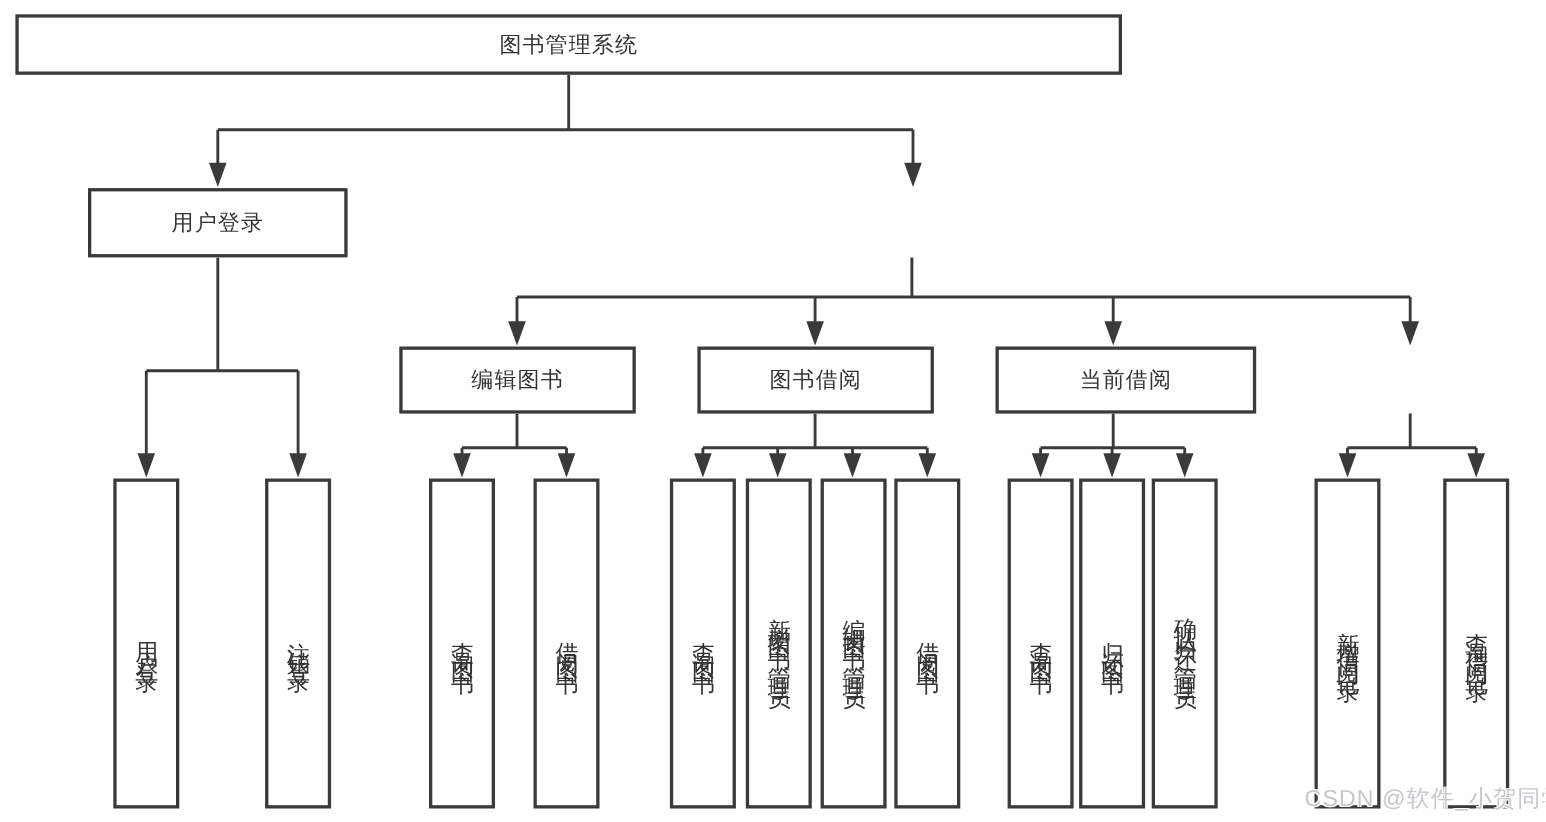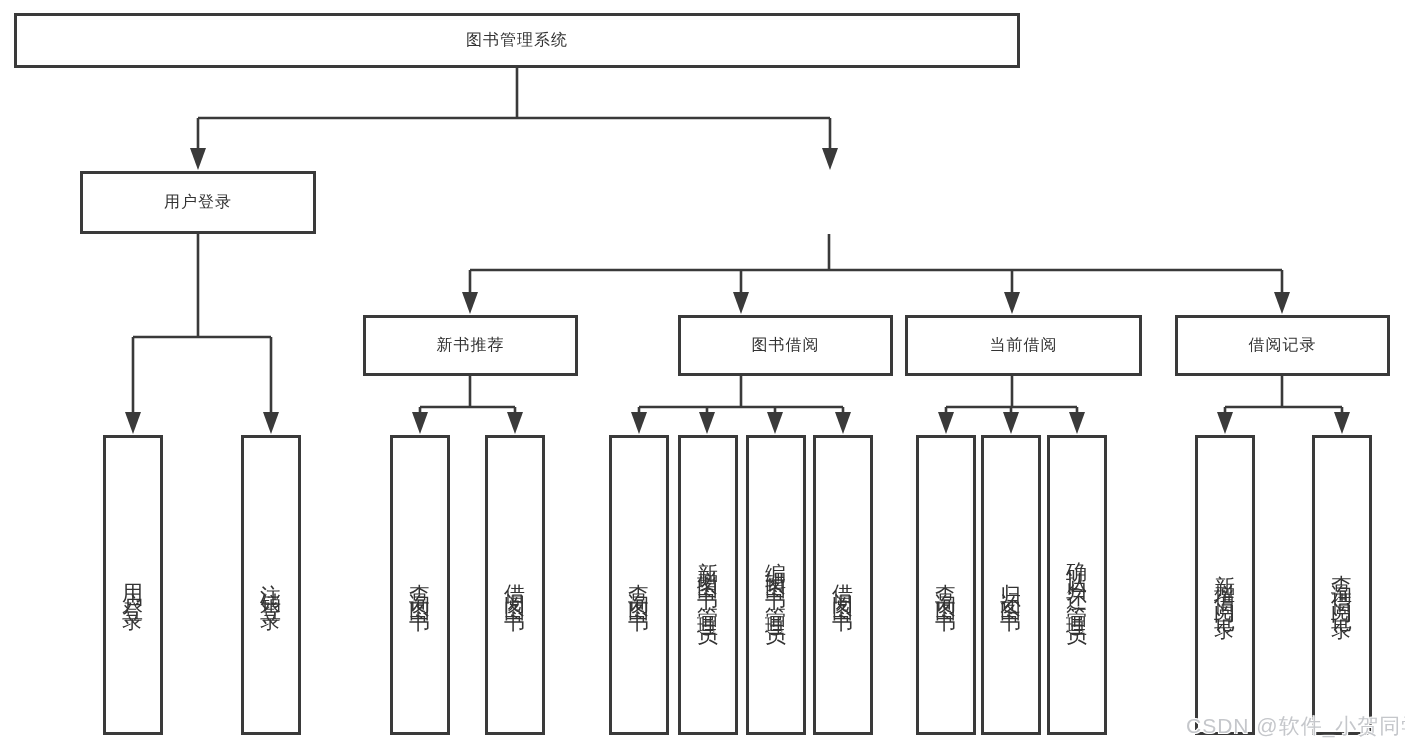--- a/index.html
+++ b/index.html
@@ -30,21 +30,21 @@
     stroke: none;
   }
   .h-box {
     position: absolute;
     box-sizing: border-box;
     border: 3px solid #3a3a3a;
     background: #ffffff;
     display: flex;
     align-items: center;
     justify-content: center;
-    font-size: 16px;
+    font-size: 20px;
     color: #333333;
     letter-spacing: 1px;
     white-space: nowrap;
   }
   .v-box {
     position: absolute;
     box-sizing: border-box;
     border: 3px solid #3a3a3a;
     background: #ffffff;
     top: 435px;
@@ -125,30 +125,27 @@
 
   <div class="h-box" style="left:14px; top:13px; width:1006px; height:55px;">
     <span>图书管理系统</span>
   </div>
 
   <div class="h-box" style="left:80px; top:171px; width:236px; height:63px;">
     <span>用户登录</span>
   </div>
 
   <div class="h-box" style="left:363px; top:315px; width:215px; height:61px;">
-    <span>新书推荐</span>
+    <span>编辑图书</span>
   </div>
-  <div class="h-box" style="left:634px; top:315px; width:215px; height:61px;margin-left:44px;">
+  <div class="h-box" style="left:634px; top:315px; width:215px; height:61px;">
     <span>图书借阅</span>
   </div>
   <div class="h-box" style="left:905px; top:315px; width:237px; height:61px;">
     <span>当前借阅</span>
-  </div>
-  <div class="h-box" style="left:1175px; top:315px; width:215px; height:61px;">
-    <span>借阅记录</span>
   </div>
 
   <div class="v-box" style="left:103px;">
     <span class="vtext">用户登录</span>
   </div>
   <div class="v-box" style="left:241px;">
     <span class="vtext">注销登录</span>
   </div>
 
   <div class="v-box" style="left:390px;">

